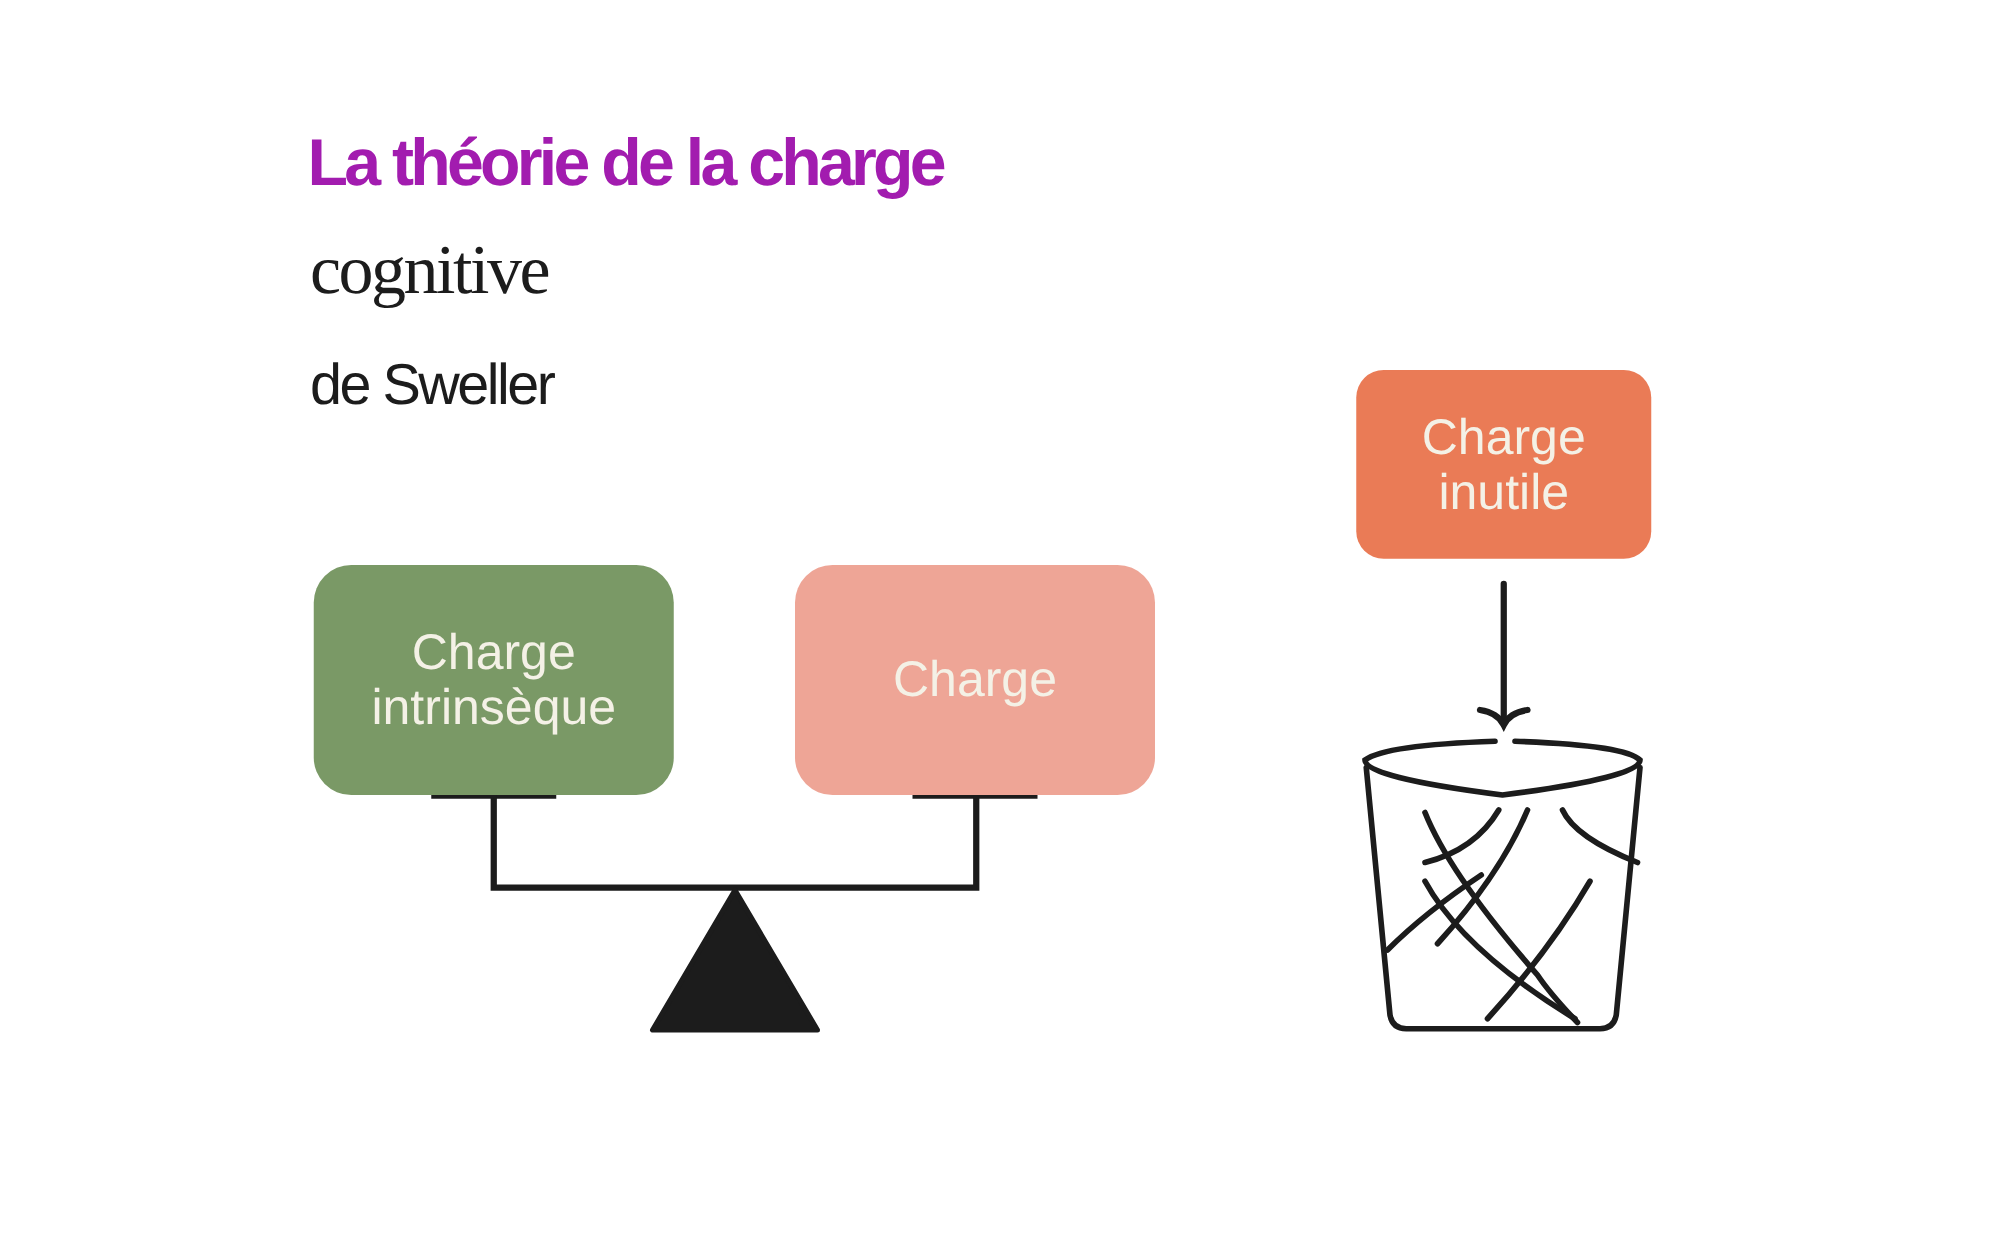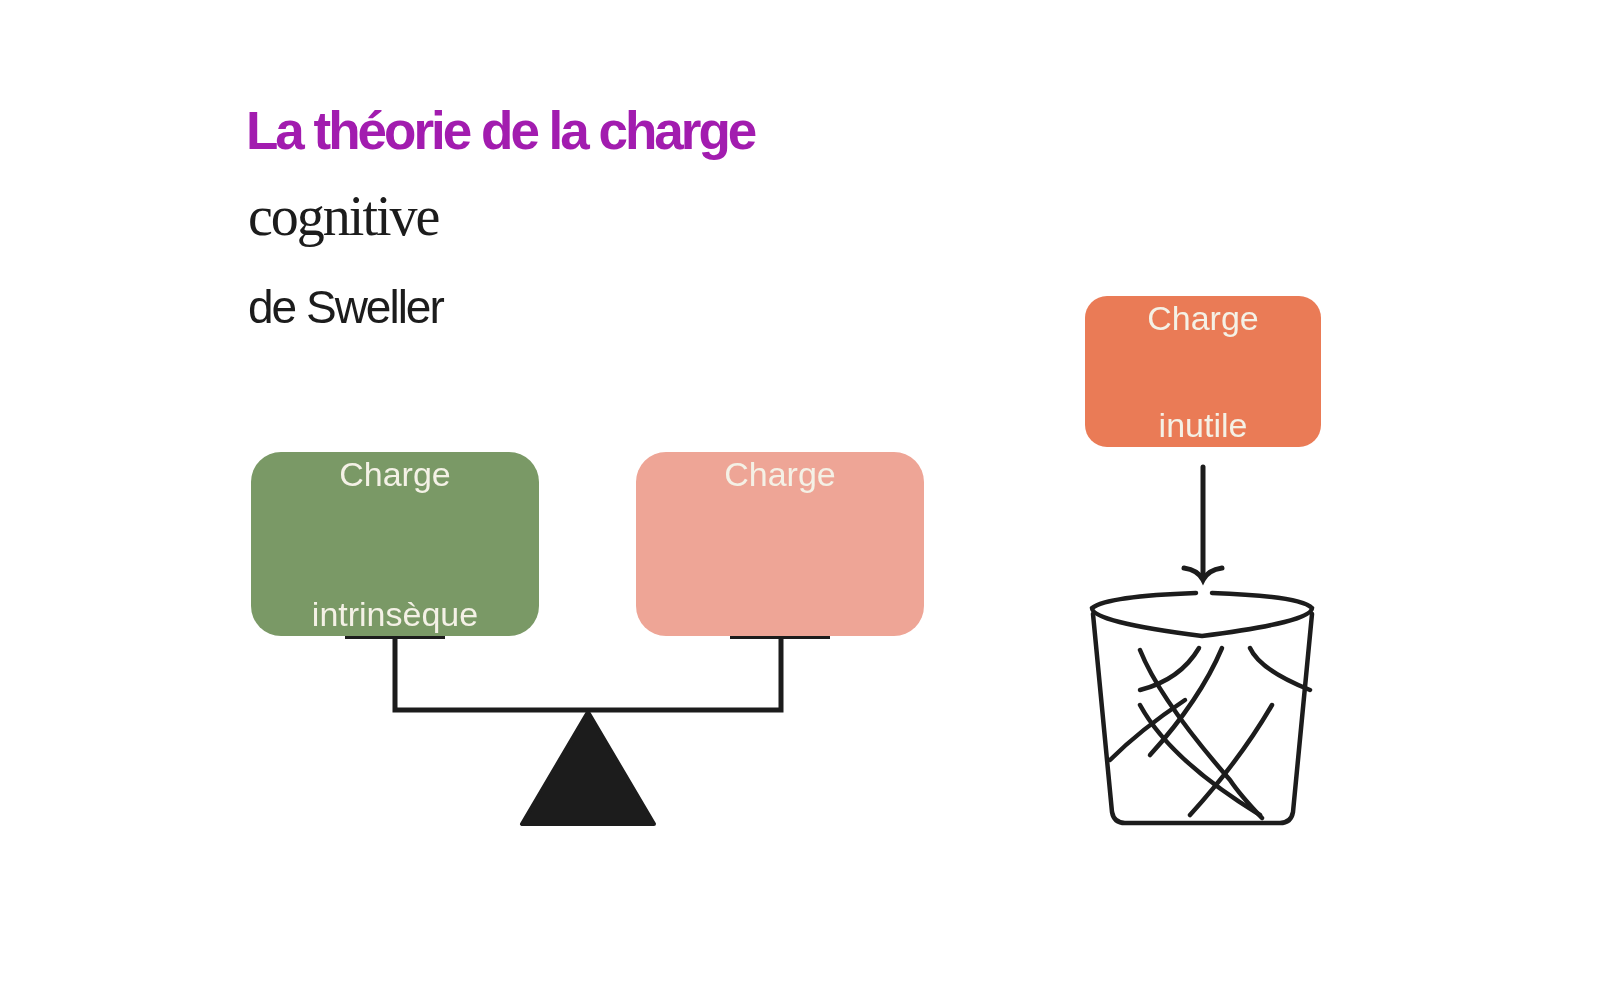--- a/index.html
+++ b/index.html
@@ -14,22 +14,22 @@
       font-family: "Liberation Serif", serif; font-weight: 400;
       font-size: 56px; letter-spacing: -2px; color: #1c1c1c; line-height: 1;
     }
     .subtitle {
       position: absolute; left: 248px; top: 284px;
       font-family: "Liberation Sans", sans-serif; font-weight: 400;
       font-size: 46px; letter-spacing: -2px; color: #1c1c1c; line-height: 1;
     }
     .box {
       position: absolute; border-radius: 30px;
-      display: flex; flex-direction: column; align-items: center; justify-content: space-between;
-      font-family: "Liberation Sans", sans-serif; font-size: 34px; line-height: 44px;
+      display: flex; flex-direction: column; align-items: center; justify-content: center;
+      font-family: "Liberation Sans", sans-serif; font-size: 40px; line-height: 44px;
       color: #f4f1e6; text-align: center;
     }
     .box-intrinsic { left: 251px; top: 452px; width: 288px; height: 184px; }
     .box-generative { left: 636px; top: 452px; width: 288px; height: 184px; }
     .box-useless { left: 1085px; top: 296px; width: 236px; height: 151px; border-radius: 22px; }
     svg.art { position: absolute; left: 0; top: 0; }
   </style>
 </head>
 <body>
 

